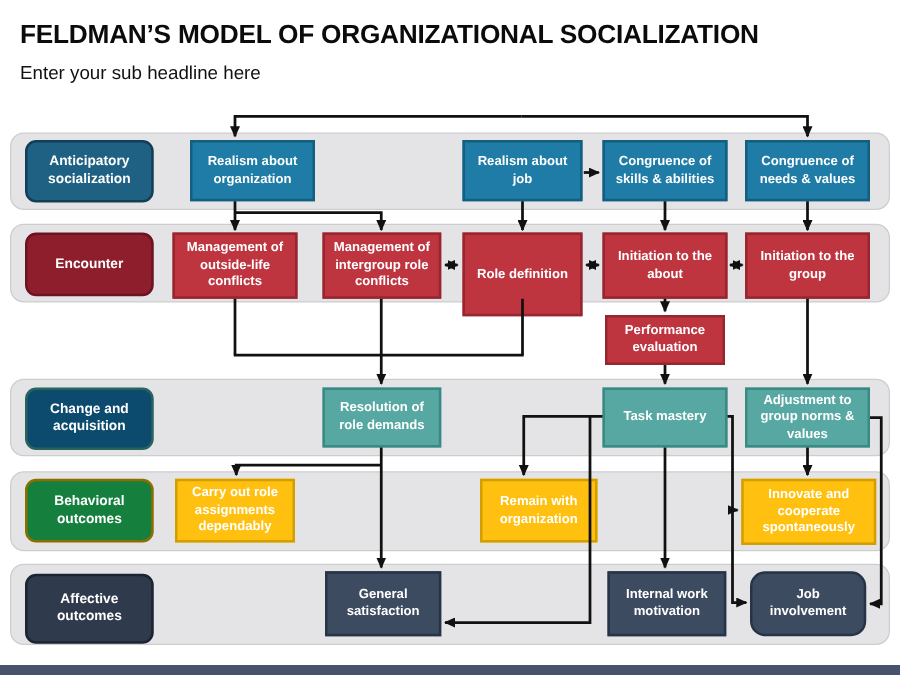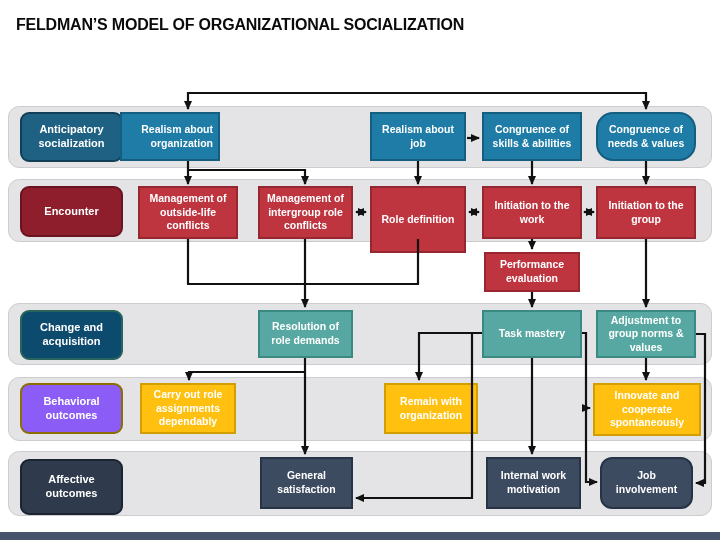--- a/index.html
+++ b/index.html
@@ -2,21 +2,21 @@
 <html><head>
 <meta charset="utf-8">
 <style>
   html,body{margin:0;padding:0;background:#ffffff;}
   #slide{
     position:relative;width:720px;height:540px;background:#ffffff;overflow:hidden;
     font-family:"Liberation Sans", sans-serif;
   }
   .title{
     position:absolute;left:16px;top:16px;width:680px;
-    font-size:16px;font-weight:700;color:#0b0b0b;letter-spacing:-0.2px;
+    font-size:21px;font-weight:700;color:#0b0b0b;letter-spacing:-0.2px;
   }
   .subtitle{
     position:absolute;left:16px;top:50px;width:680px;
     font-size:15px;font-weight:400;color:#111111;
   }
   .band{
     position:absolute;left:8px;width:704px;
     background:#e4e4e6;border:1px solid #cdcdcf;border-radius:11px;
     box-sizing:border-box;
   }
@@ -33,54 +33,55 @@
     color:#ffffff;font-size:10.5px;font-weight:700;line-height:1.3;
     box-sizing:border-box;padding:2px 5px;border:2px solid rgba(0,0,0,0.25);
   }
   .blue  {background:#1e7ca6;border-color:#145e80;}
   .blueL {background:#1e6182;border-color:#123f57;}
   .red   {background:#be3540;border-color:#96262f;}
   .redL  {background:#8e1e2c;border-color:#6b1421;}
   .teal  {background:#57a8a2;border-color:#3a8a83;}
   .tealL {background:#0c4a6e;border-color:#29645c;}
   .yellow{background:#ffc010;border-color:#d29e00;}
-  .yellowL{background:#8b5cf6;border-color:#8a6f00;}
+  .yellowL{background:#15803d;border-color:#8a6f00;}
   .slate {background:#3d4b61;border-color:#273447;}
   .slateL{background:#2f3a4c;border-color:#1b2431;}
   #connectors{position:absolute;left:0;top:0;pointer-events:none;}
   .footerbar{position:absolute;left:0;top:532px;width:720px;height:8px;background:#46536a;}
 </style>
 </head>
 <body>
 
 <div id="slide">
 
   <div class="title">FELDMAN’S MODEL OF ORGANIZATIONAL SOCIALIZATION</div>
+  <div class="subtitle">Enter your sub headline here</div>
 
   <div class="band" style="top:106px;height:62px;"></div>
   <div class="band" style="top:179px;height:63px;"></div>
   <div class="band" style="top:303px;height:62px;"></div>
   <div class="band" style="top:377px;height:64px;"></div>
   <div class="band" style="top:451px;height:65px;"></div>
 
   <div class="rlabel blueL" style="top:112px;height:50px;">Anticipatory socialization</div>
   <div class="rlabel redL" style="top:186px;height:51px;">Encounter</div>
   <div class="rlabel tealL" style="top:310px;height:50px;">Change and acquisition</div>
   <div class="rlabel yellowL" style="top:383px;height:51px;">Behavioral outcomes</div>
   <div class="rlabel slateL" style="top:459px;height:56px;">Affective outcomes</div>
 
-  <div class="box blue" style="left:120px;top:112px;width:100px;height:49px;text-align:right;">Realism about organization</div>
+  <div class="box blue" style="left:152px;top:112px;width:100px;height:49px;">Realism about organization</div>
   <div class="box blue" style="left:482px;top:112px;width:100px;height:49px;">Congruence of skills &amp; abilities</div>
   <div class="box blue" style="left:370px;top:112px;width:96px;height:49px;">Realism about job</div>
-  <div class="box blue" style="left:596px;top:112px;width:100px;height:49px;border-radius:17px;">Congruence of needs &amp; values</div>
+  <div class="box blue" style="left:596px;top:112px;width:100px;height:49px;">Congruence of needs &amp; values</div>
 
   <div class="box red" style="left:138px;top:186px;width:100px;height:53px;">Management of outside-life conflicts</div>
   <div class="box red" style="left:258px;top:186px;width:95px;height:53px;">Management of intergroup role conflicts</div>
   <div class="box red" style="left:370px;top:186px;width:96px;height:67px;">Role definition</div>
-  <div class="box red" style="left:482px;top:186px;width:100px;height:53px;">Initiation to the work</div>
+  <div class="box red" style="left:482px;top:186px;width:100px;height:53px;">Initiation to the about</div>
   <div class="box red" style="left:596px;top:186px;width:100px;height:53px;">Initiation to the group</div>
 
   <div class="box teal" style="left:258px;top:310px;width:95px;height:48px;">Resolution of role demands</div>
 
   <div class="box red" style="left:484px;top:252px;width:96px;height:40px;">Performance evaluation</div>
   <div class="box teal" style="left:482px;top:310px;width:100px;height:48px;">Task mastery</div>
   <div class="box teal" style="left:596px;top:310px;width:100px;height:48px;">Adjustment to group norms &amp; values</div>
 
   <div class="box yellow" style="left:140px;top:383px;width:96px;height:51px;">Carry out role assignments dependably</div>
   <div class="box yellow" style="left:384px;top:383px;width:94px;height:51px;">Remain with organization</div>

